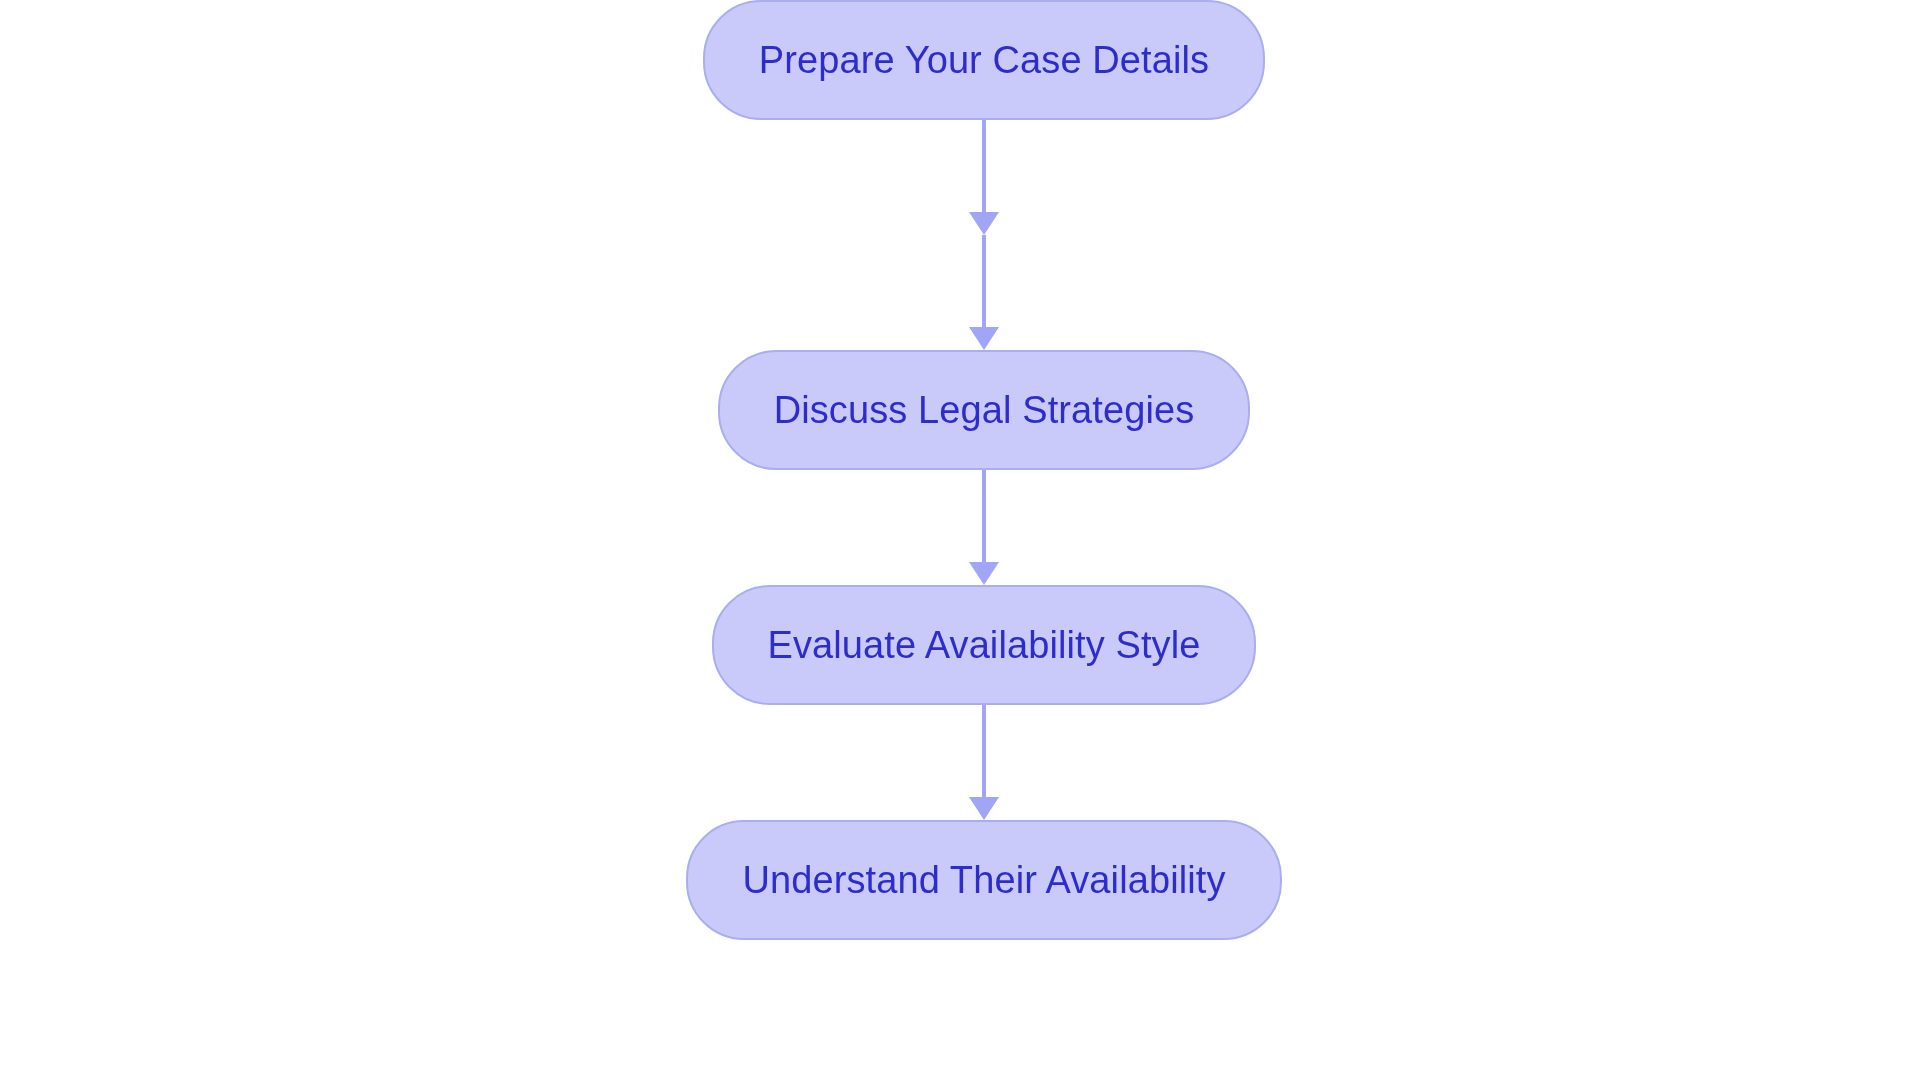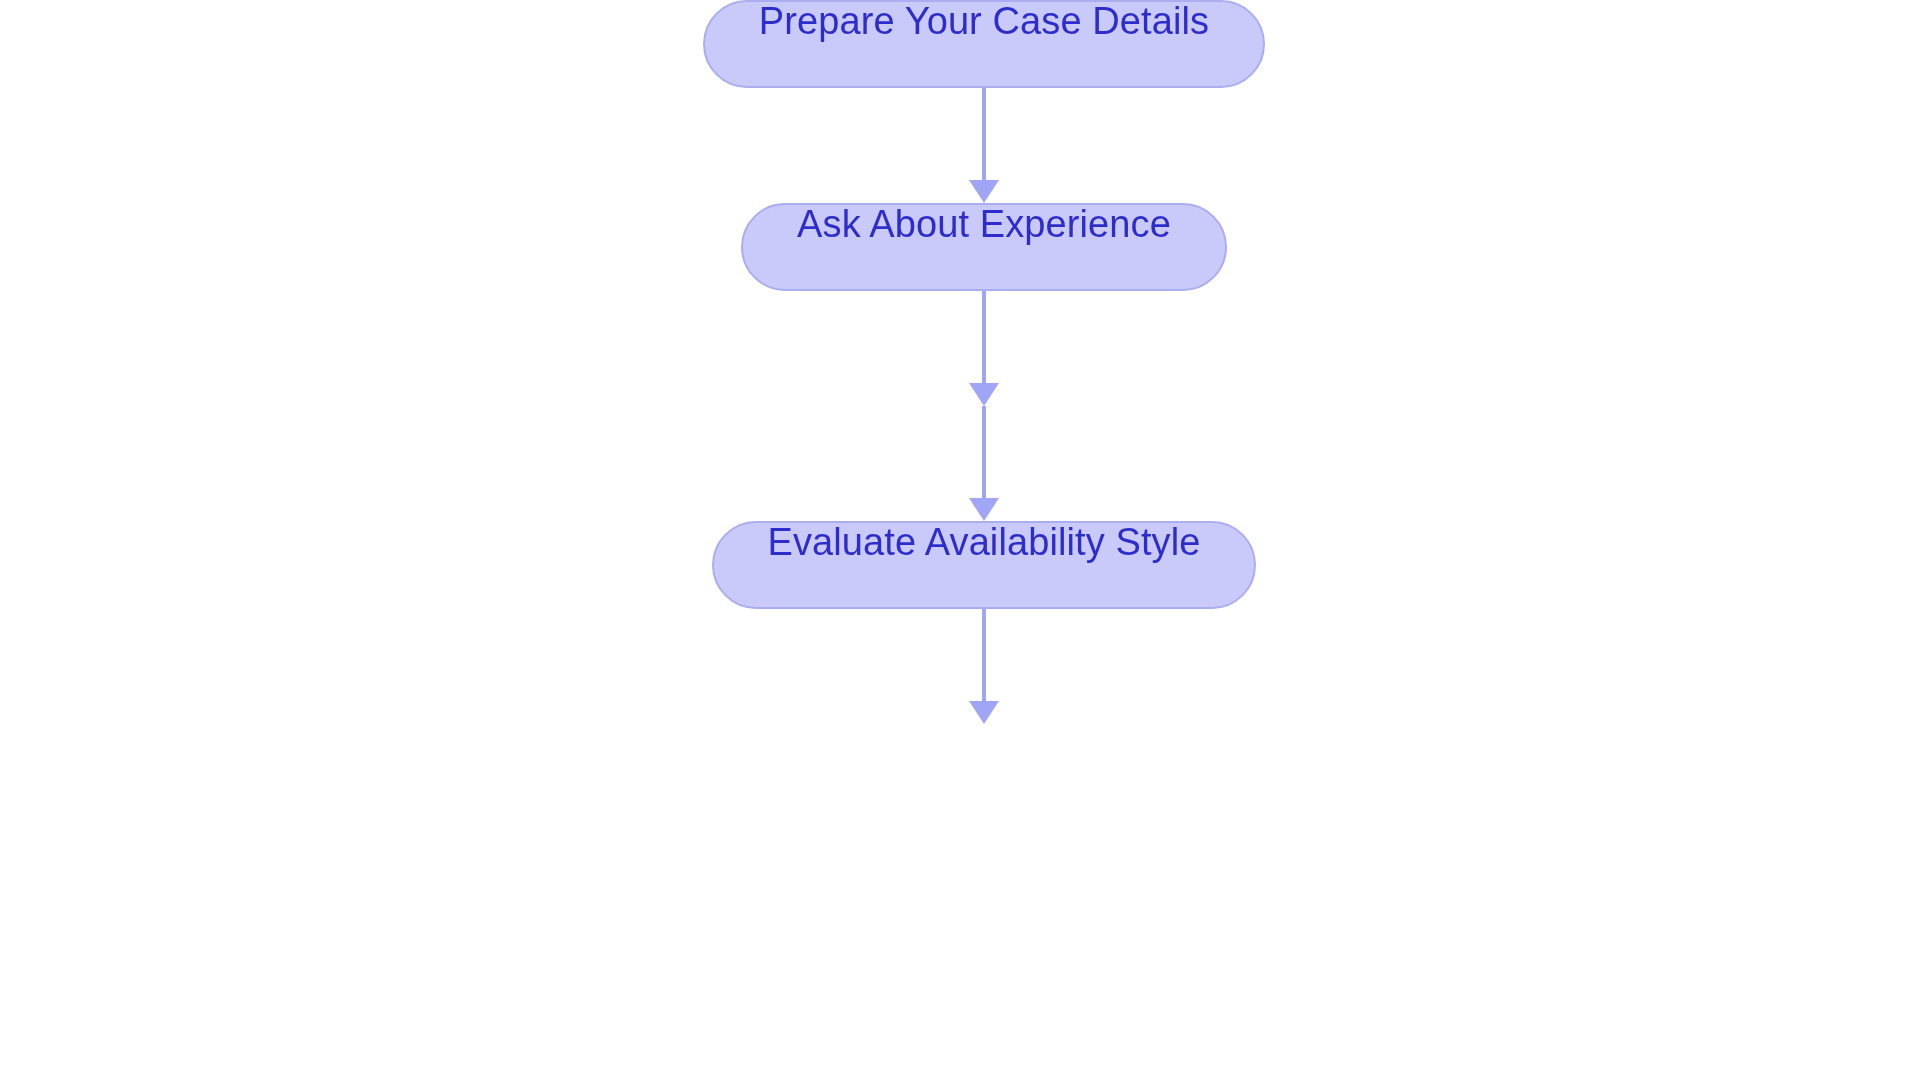--- a/index.html
+++ b/index.html
@@ -30,25 +30,26 @@
     height: 1083px;
     display: flex;
     flex-direction: column;
     align-items: center;
     justify-content: flex-start;
   }
 
   .node {
     position: relative;
     box-sizing: border-box;
-    height: 88px;
+    height: 120px;
     border-radius: 58px;
     background: #c9caf9;
     border: 2px solid #aaadf0;
     display: flex;
+    align-items: center;
     justify-content: center;
     padding: 0 54px;
     flex: 0 0 auto;
   }
 
   .node-label {
     font-size: 38px;
     line-height: 1;
     color: #2d2dcc;
     white-space: nowrap;
@@ -95,39 +96,42 @@
 
     <div class="node">
       <span class="node-label">Prepare Your Case Details</span>
     </div>
 
     <div class="connector">
       <div class="line"></div>
       <div class="head"></div>
     </div>
 
-    <div class="node">
-      <span class="node-label">Ask About Experience</span>
-    </div>
 
     <div class="connector">
       <div class="line"></div>
       <div class="head"></div>
     </div>
 
+    <div class="node">
+      <span class="node-label">Discuss Legal Strategies</span>
+    </div>
 
     <div class="connector">
       <div class="line"></div>
       <div class="head"></div>
     </div>
 
     <div class="node">
       <span class="node-label">Evaluate Availability Style</span>
     </div>
 
     <div class="connector">
       <div class="line"></div>
       <div class="head"></div>
     </div>
 
+    <div class="node">
+      <span class="node-label">Understand Their Availability</span>
+    </div>
 
   </div>
 </div>
 
 </body></html>

